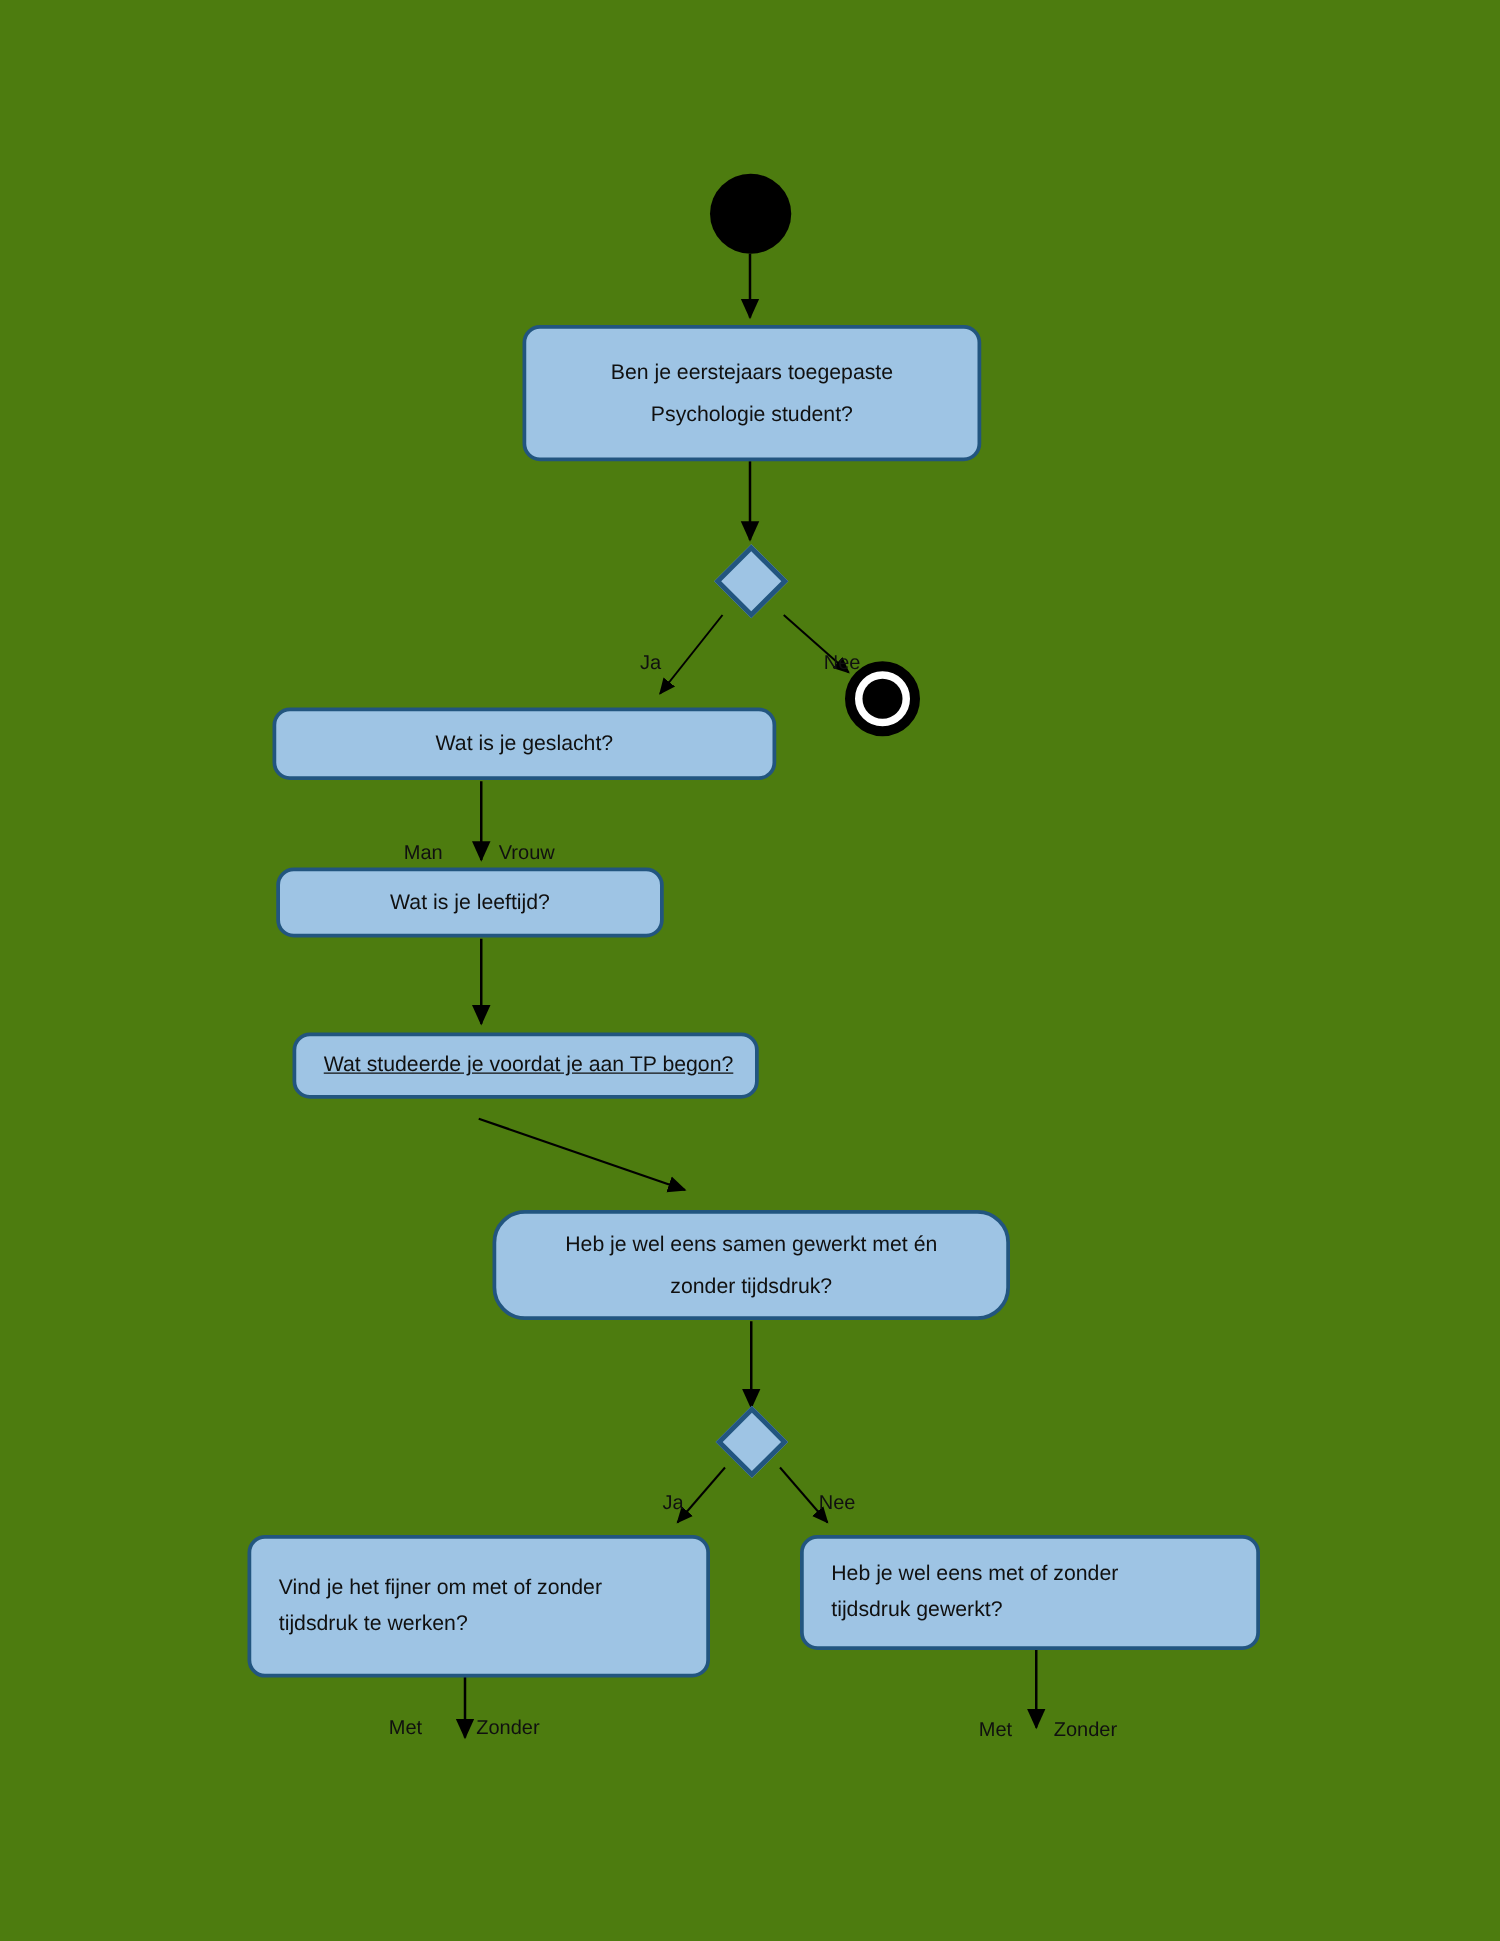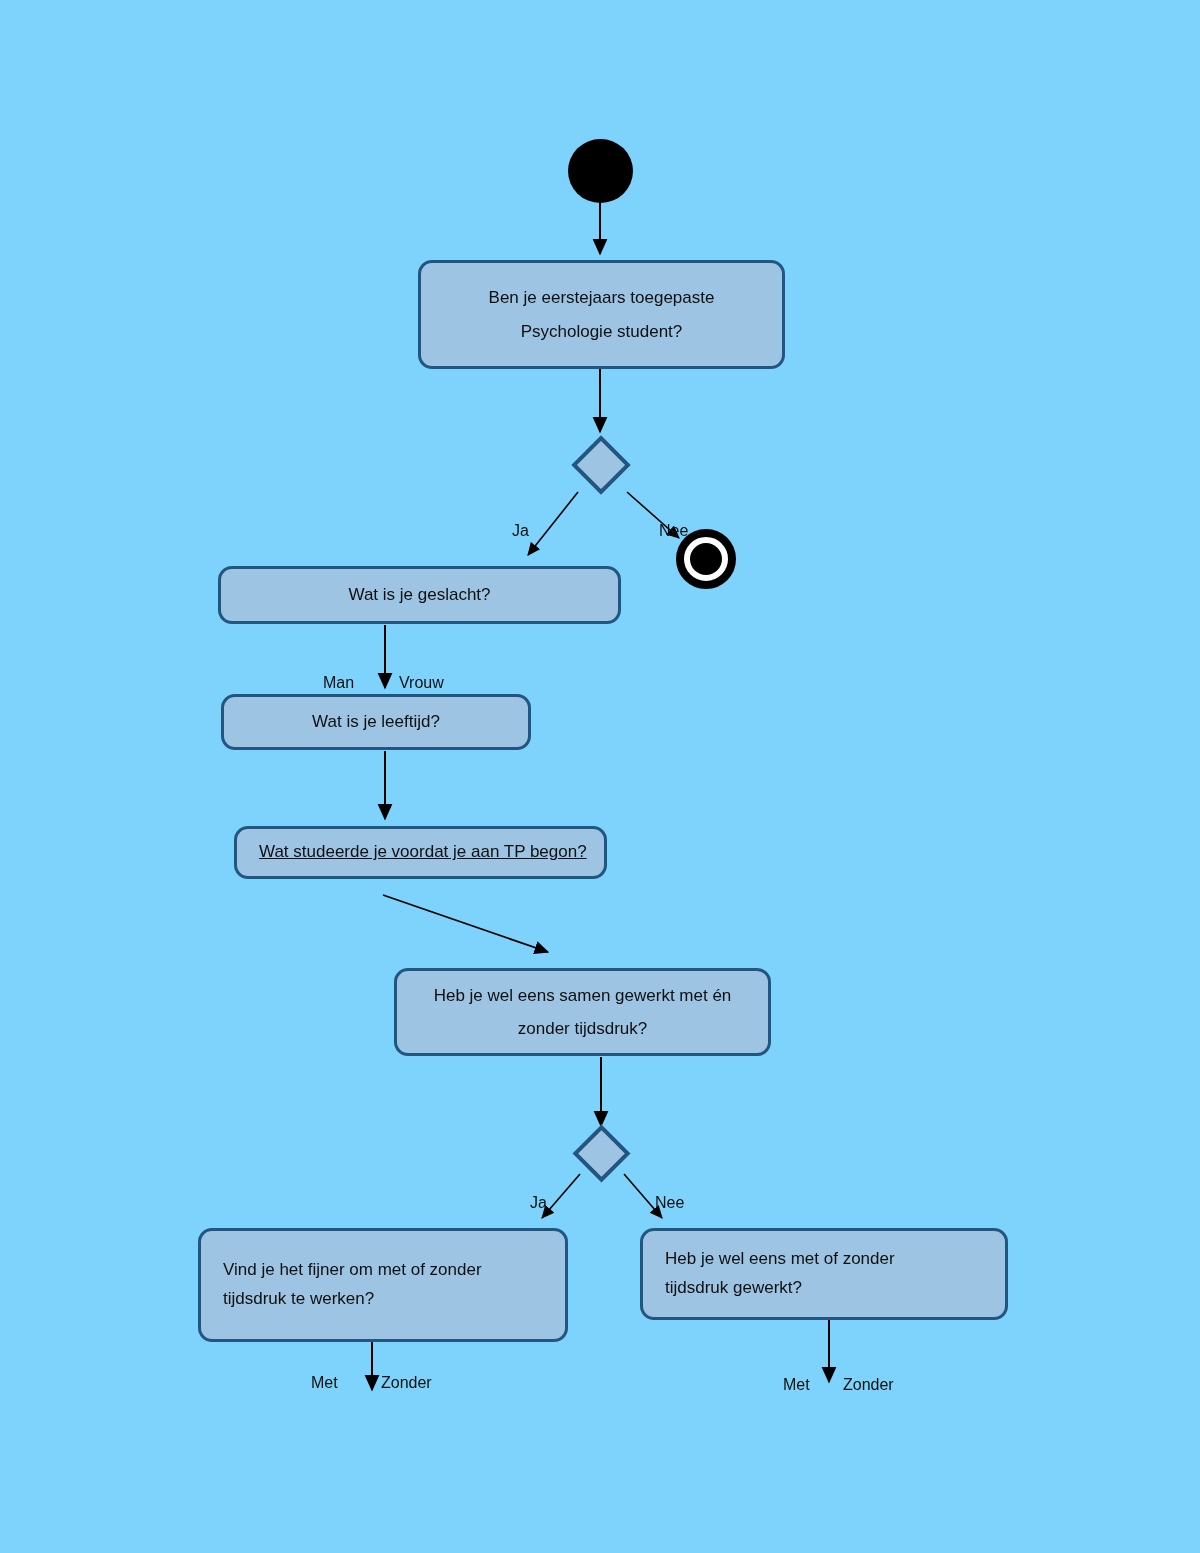--- a/index.html
+++ b/index.html
@@ -4,21 +4,21 @@
 <style>
   html, body {
     margin: 0;
     padding: 0;
     background: #ffffff;
   }
   #canvas {
     position: relative;
     width: 1200px;
     height: 1553px;
-    background: #7dd3fc;
+    background: #4d7c0f;
     font-family: "Liberation Sans", sans-serif;
     overflow: hidden;
   }
   .node-box {
     position: absolute;
     box-sizing: border-box;
     background: #9ec4e4;
     border: 3px solid #22557f;
     border-radius: 14px;
     display: flex;
@@ -143,21 +143,21 @@
   <div class="edge-label" style="left:399px; top:650px;text-align:right;">Vrouw</div>
 
   <div class="node-box tight" style="left:221px; top:694px; width:310px; height:56px;">
     <div>Wat is je leeftijd?</div>
   </div>
 
   <div class="node-box tight left-align" style="left:234px; top:826px; width:373px; height:53px;text-decoration:underline;">
     <div>Wat studeerde je voordat je aan TP begon?</div>
   </div>
 
-  <div class="node-box" style="left:394px; top:968px; width:377px; height:88px;">
+  <div class="node-box" style="left:394px; top:968px; width:414px; height:88px;border-radius:26px;">
     <div>
       <div>Heb je wel eens samen gewerkt met én</div>
       <div>zonder tijdsdruk?</div>
     </div>
   </div>
 
   <div class="diamond" style="left:581px; top:1133px; width:41px; height:41px;"></div>
 
   <div class="edge-label" style="left:530px; top:1170px;">Ja</div>
   <div class="edge-label" style="left:655px; top:1170px;">Nee</div>

